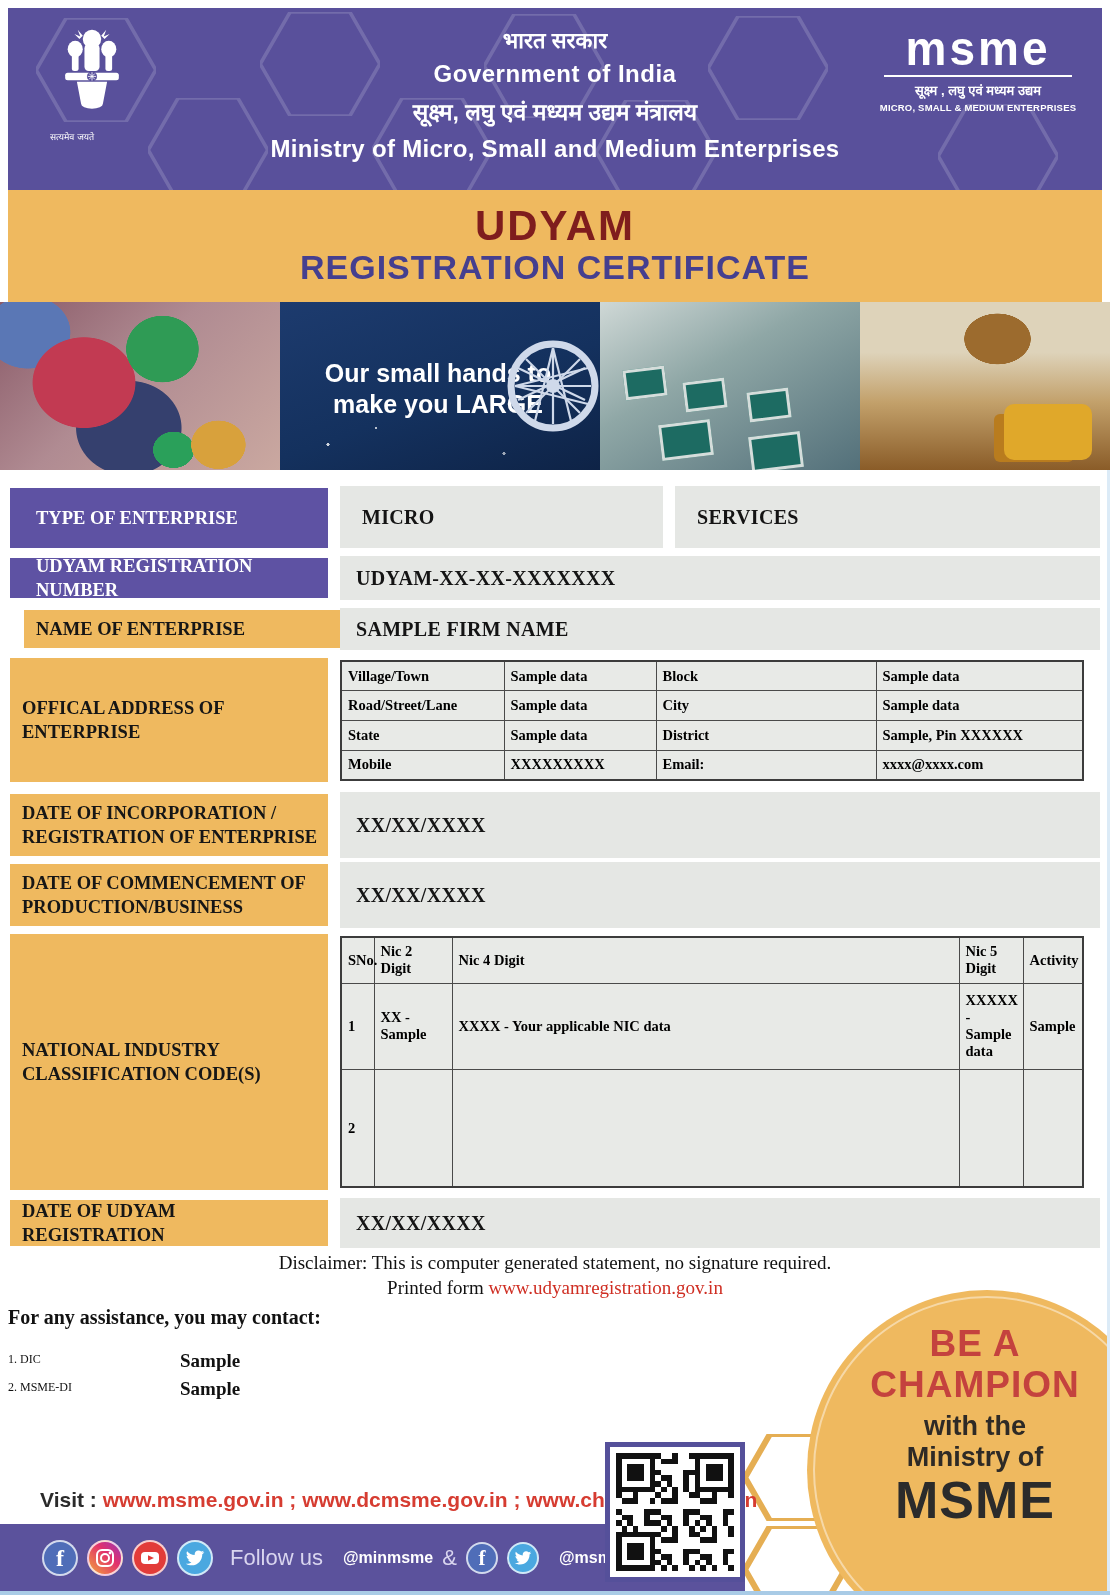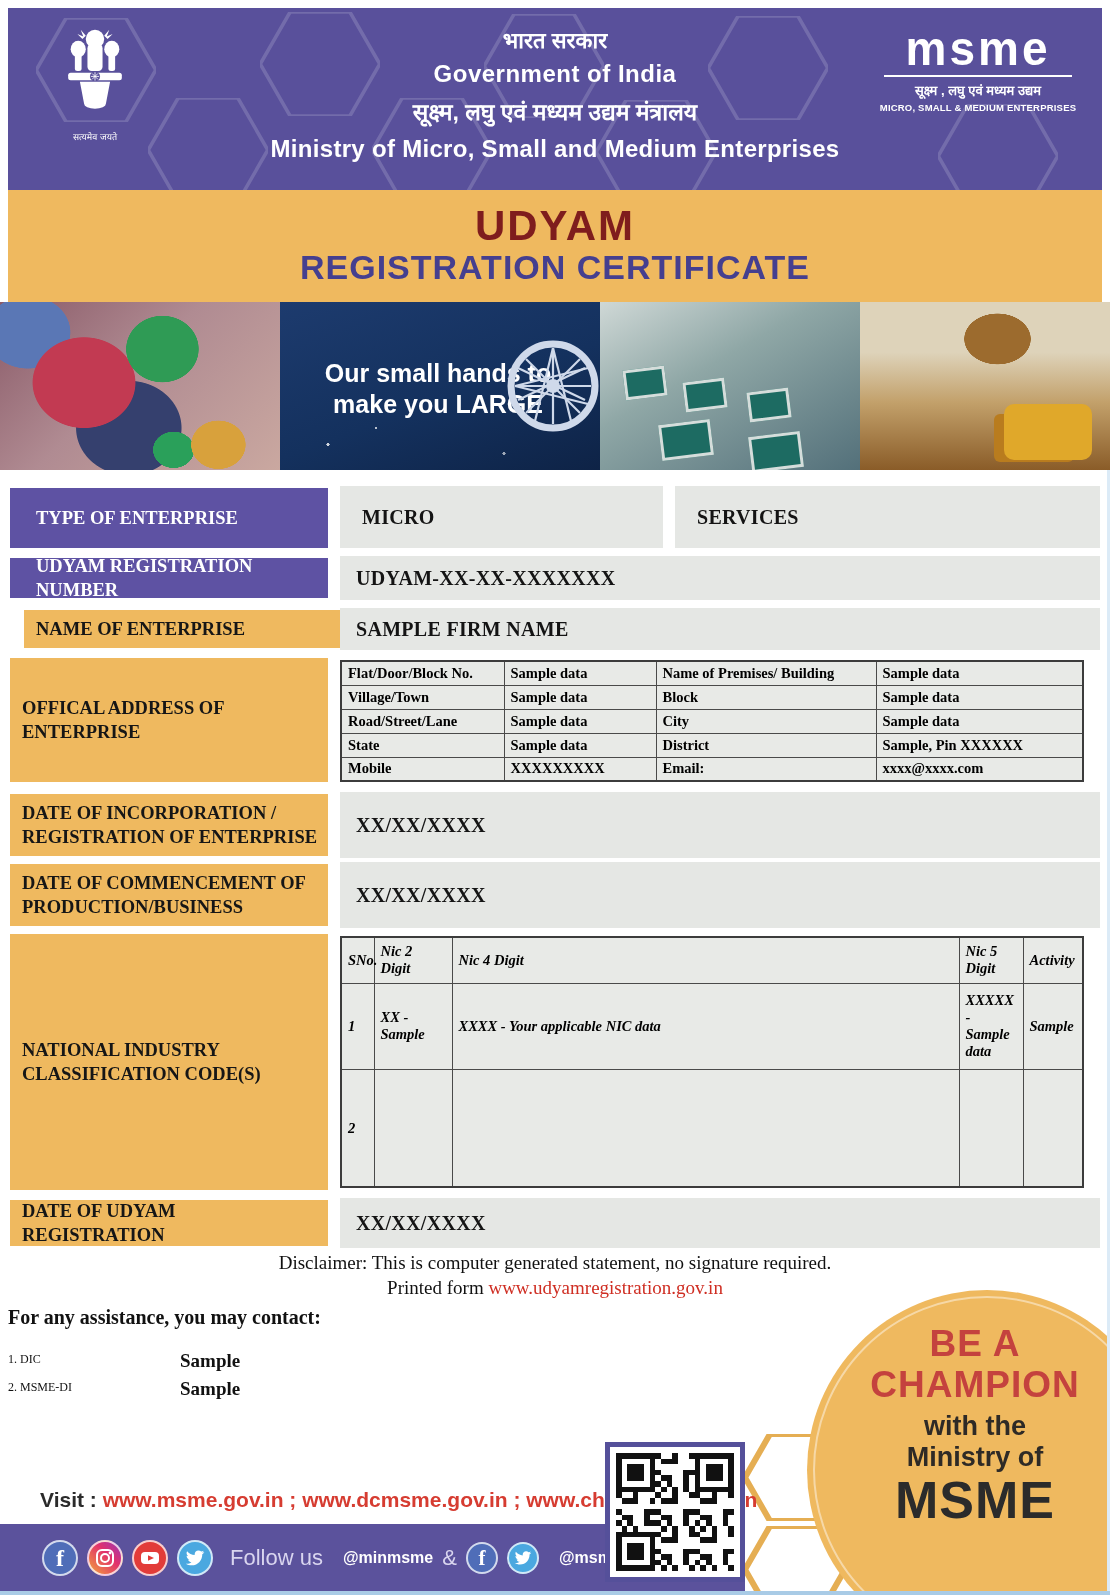--- a/index.html
+++ b/index.html
@@ -10,21 +10,21 @@
   
   .header { position:absolute; left:8px; top:8px; width:1094px; height:182px; background:#59509b; overflow:hidden; }
   .hexes { position:absolute; inset:0; }
   .hex { position:absolute; }
   .header-center { position:absolute; left:0; right:0; top:16px; text-align:center; color:#fff;
        font-family:"Liberation Sans", sans-serif; font-weight:bold; z-index:3; }
   .hc-l1 { font-size:22px; margin-bottom:6px; }
   .hc-l2 { font-size:24px; margin-bottom:7px; letter-spacing:.5px; }
   .hc-l3 { font-size:23px; margin-bottom:8px; }
   .hc-l4 { font-size:24px; letter-spacing:.3px; }
-  .emblem { position:absolute; left:42px; top:16px; z-index:3; text-align:center; width:90px; }
+  .emblem { position:absolute; left:42px; top:16px; z-index:3; width:90px; }
   .emblem-motto { color:#fff; font-size:9px; font-family:"DejaVu Sans", sans-serif; margin-top:-2px; }
   .msme-logo { position:absolute; right:24px; top:20px; width:200px; z-index:3; text-align:center; color:#fff;
        font-family:"Liberation Sans", sans-serif; }
   .msme-word { font-size:46px; font-weight:bold; letter-spacing:3px; line-height:.9; transform:scaleY(1.05); }
   .msme-line { height:2px; background:#fff; margin:6px 6px 4px 6px; }
   .msme-hindi { font-size:13px; font-weight:bold; margin-bottom:3px; }
   .msme-en { font-size:9.5px; font-weight:bold; letter-spacing:.2px; }
 
   
   .title-band { position:absolute; left:8px; top:190px; width:1094px; height:112px; background:#efb95f;
@@ -64,21 +64,21 @@
   .lbl { position:absolute; display:flex; align-items:center; font-weight:bold; font-size:18.5px; line-height:1.3; }
   .lbl-purple { background:#5e52a3; color:#fff; padding-left:26px; padding-right:8px; }
   .lbl-orange { background:#efb95f; color:#161616; padding-left:12px; padding-right:8px; }
   .val { position:absolute; background:#e5e7e4; display:flex; align-items:center; font-weight:bold; font-size:20px;
       color:#141414; padding-left:16px; letter-spacing:.3px; }
 
   table { border-collapse:collapse; table-layout:fixed; background:#e8eae7; font-family:"Liberation Serif", serif; }
   .addr-table { position:absolute; left:340px; top:660px; width:742px; height:121px; border:2px solid #3c3c3c; }
   .addr-table td { border:1px solid #4a4a4a; font-weight:bold; font-size:14.5px; padding:1px 6px; height:24px;
       vertical-align:middle; overflow:hidden; }
-  .nic-table { position:absolute; left:340px; top:936px; width:742px; height:252px; border:2px solid #3c3c3c;font-style:italic; }
+  .nic-table { position:absolute; left:340px; top:936px; width:742px; height:252px; border:2px solid #3c3c3c; }
   .nic-table th, .nic-table td { border:1px solid #4a4a4a; font-weight:bold; font-size:14.5px; padding:2px 6px;
       text-align:left; vertical-align:middle; }
   .nic-table thead tr { height:46px; }
   .nic-table tbody tr:first-child { height:86px; }
   .nic-table tbody tr:last-child  { height:116px; }
 
   
   .disc { position:absolute; left:0; width:1110px; text-align:center; font-size:19px; color:#111; }
   .link-red { color:#cf2e23; }
   .assist-h { position:absolute; left:8px; top:1306px; font-weight:bold; font-size:20px; color:#111; }
@@ -244,26 +244,20 @@
 
   <div class="lbl lbl-orange" style="left:10px;top:658px;width:318px;height:124px">OFFICAL ADDRESS OF ENTERPRISE</div>
   <table class="addr-table">
     <colgroup>
         <col style="width:163px">
         <col style="width:152px">
         <col style="width:220px">
         <col style="width:207px">
       </colgroup>
     <tbody>
-        <tr>
-          <td>Flat/Door/Block No.</td>
-          <td>Sample data</td>
-          <td>Name of Premises/ Building</td>
-          <td>Sample data</td>
-        </tr>
         <tr>
           <td>Village/Town</td>
           <td>Sample data</td>
           <td>Block</td>
           <td>Sample data</td>
         </tr>
         <tr>
           <td>Road/Street/Lane</td>
           <td>Sample data</td>
           <td>City</td>

